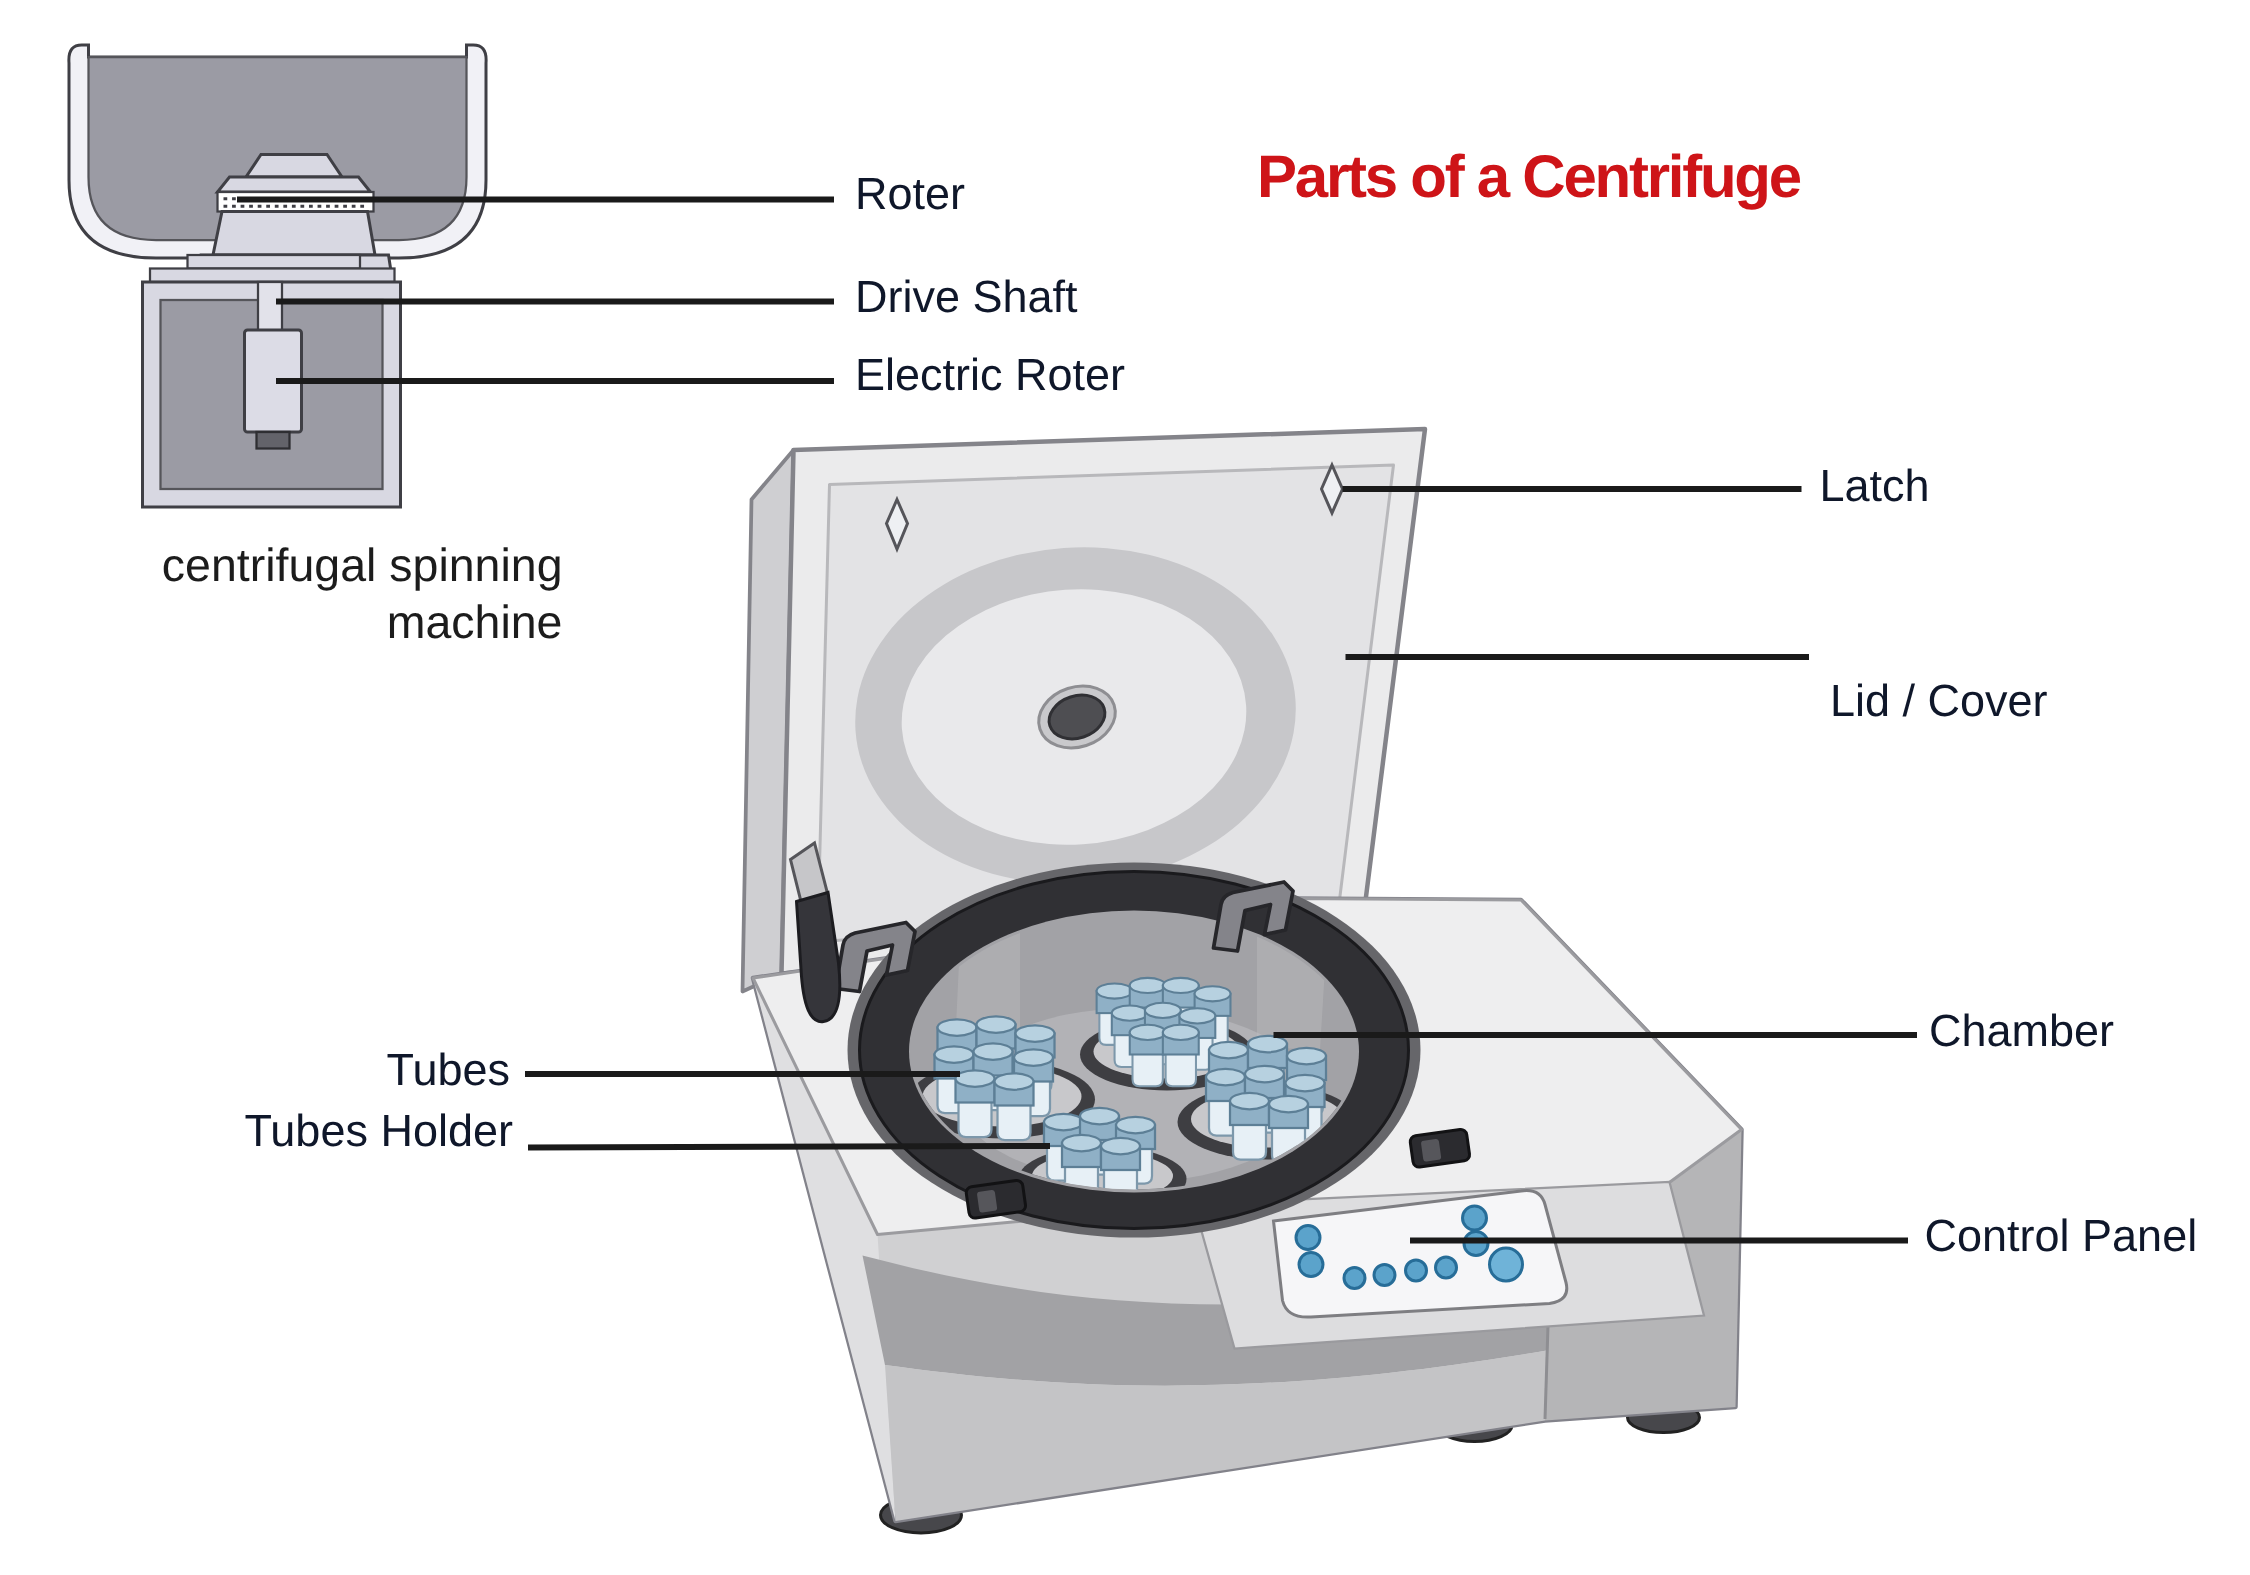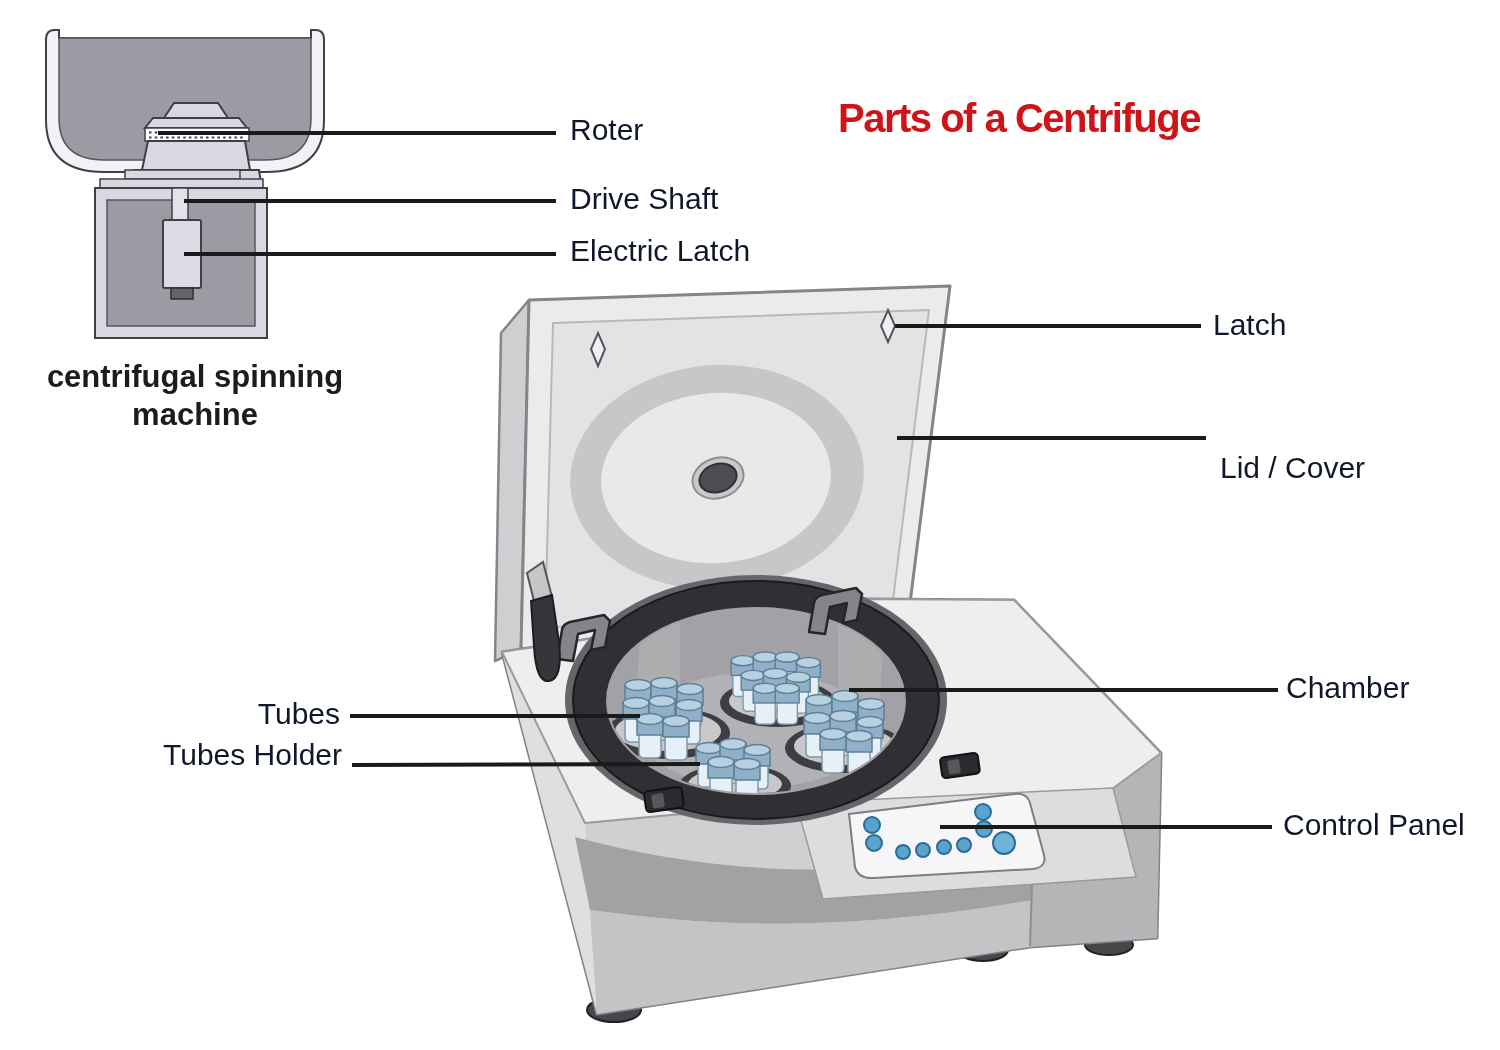--- a/index.html
+++ b/index.html
@@ -8,21 +8,21 @@
     font-family:"Liberation Sans",sans-serif;overflow:hidden;
   }
   .canvas svg{position:absolute;left:0;top:0;}
   .title{
     position:absolute;left:838px;top:96px;margin:0;
     font-size:40px;font-weight:bold;letter-spacing:-1.5px;
     color:#ce1418;white-space:nowrap;
   }
   .caption{
     position:absolute;left:15px;top:358px;width:360px;
-    text-align:center;font-size:31px;font-weight:bold;line-height:1.22;
+    text-align:right;font-size:31px;font-weight:normal;line-height:1.22;
     color:#1c1c1c;
   }
   .part-label{
     position:absolute;font-size:30px;color:#0f172a;white-space:nowrap;line-height:1.15;
   }
   .lbl-roter{left:570px;top:113px;}
   .lbl-drive-shaft{left:570px;top:182px;}
   .lbl-electric-motor{left:570px;top:234px;}
   .lbl-latch{left:1213px;top:308px;}
   .lbl-lid-cover{left:1220px;top:419px;margin-top:32px;}
@@ -208,20 +208,20 @@
       <line x1="352" y1="765" x2="700" y2="764"></line>
       <line x1="940" y1="827" x2="1272" y2="827"></line>
     </g>
   </svg>
 
   <h1 class="title">Parts of a Centrifuge</h1>
   <div class="caption">centrifugal spinning machine</div>
 
   <div class="part-label lbl-roter">Roter</div>
   <div class="part-label lbl-drive-shaft">Drive Shaft</div>
-  <div class="part-label lbl-electric-motor">Electric Latch</div>
+  <div class="part-label lbl-electric-motor">Electric Roter</div>
   <div class="part-label lbl-latch">Latch</div>
   <div class="part-label lbl-lid-cover">Lid / Cover</div>
   <div class="part-label lbl-chamber">Chamber</div>
   <div class="part-label lbl-tubes">Tubes</div>
   <div class="part-label lbl-tubes-holder">Tubes Holder</div>
   <div class="part-label lbl-control-panel">Control Panel</div>
 </div>
 
 </body></html>

